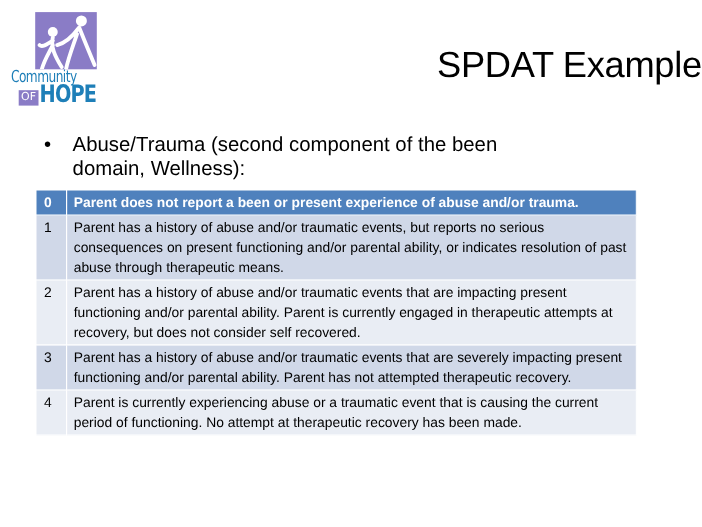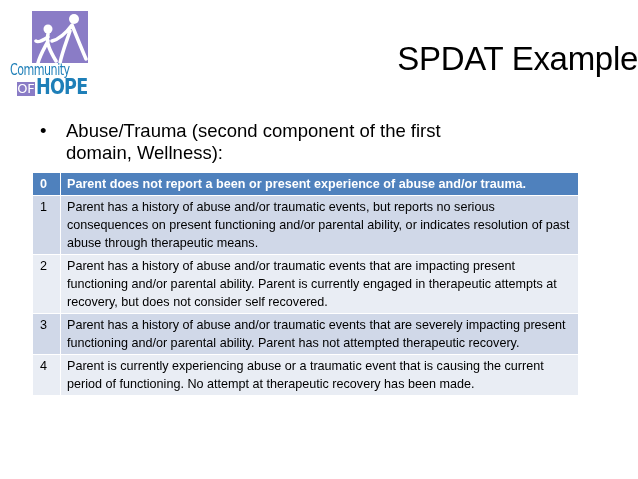--- a/index.html
+++ b/index.html
@@ -1,20 +1,20 @@
 <!DOCTYPE html>
 <html><head>
 <meta charset="utf-8">
 <style>
   html,body{margin:0;padding:0;}
   body{width:638px;height:479px;background:#ffffff;position:relative;overflow:hidden;font-family:"DejaVu Sans","Liberation Sans",sans-serif;color:#000;}
   .logo{position:absolute;left:8px;top:8px;width:90px;height:92px;text-decoration:underline;}
   .logo-box{position:absolute;left:24px;top:3px;width:56px;height:52px;background:#8a7cc6;}
   .logo-text1{position:absolute;left:2px;top:53px;font-family:"DejaVu Sans Condensed","Liberation Sans",sans-serif;font-size:15px;color:#1e7fb8;letter-spacing:-0.6px;white-space:nowrap;transform:scaleX(0.82);transform-origin:left top;}
-  .logo-of{position:absolute;left:9px;top:74px;width:18px;height:14px;background:#8a7cc6;color:#fff;font-size:13px;line-height:14px;text-align:center;}
+  .logo-of{position:absolute;left:9px;top:74px;width:18px;height:14px;background:#8a7cc6;color:#fff;font-size:10px;line-height:14px;text-align:center;}
   .logo-hope{position:absolute;left:28px;top:68px;font-size:22px;font-weight:bold;color:#1e7fb8;letter-spacing:-1px;transform:scaleX(0.8);transform-origin:left top;line-height:22px;}
   .title{position:absolute;left:0;width:638px;top:40px;text-align:right;font-size:33px;font-family:"Liberation Sans",sans-serif;letter-spacing:-0.3px;}
   .bullet{position:absolute;left:40px;top:120px;font-size:18.5px;line-height:22px;font-family:"Liberation Sans",sans-serif;}
   .bullet-dot{position:absolute;left:0;top:0;}
   .bullet-text{position:absolute;left:26px;top:0;width:420px;}
   table{position:absolute;left:32px;top:172px;width:547px;border-collapse:collapse;font-family:"Liberation Sans",sans-serif;font-size:12.6px;line-height:18px;}
   td{border:1px solid #ffffff;vertical-align:top;padding:2px 6px 2px 6px;}
   td.num{width:14px;padding-left:7px;}
   tr.hdr td{background:#4f81bd;color:#fff;font-weight:bold;padding-top:2px;padding-bottom:2px;}
   tr.dark td{background:#d0d8e8;}
@@ -33,21 +33,21 @@
   </div>
   <div class="logo-text1">Community</div>
   <div class="logo-of">OF</div>
   <div class="logo-hope">HOPE</div>
 </div>
 
 <div class="title">SPDAT Example</div>
 
 <div class="bullet">
   <span class="bullet-dot">•</span>
-  <span class="bullet-text">Abuse/Trauma (second component of the first domain, Wellness):</span>
+  <span class="bullet-text">Abuse/Trauma (second component of the been domain, Wellness):</span>
 </div>
 
 <table>
   <tbody>
       <tr class="hdr">
     <td class="num">0</td>
     <td>Parent does not report a been or present experience of abuse and/or trauma.</td>
   </tr>
   <tr class="dark">
     <td class="num">1</td>

